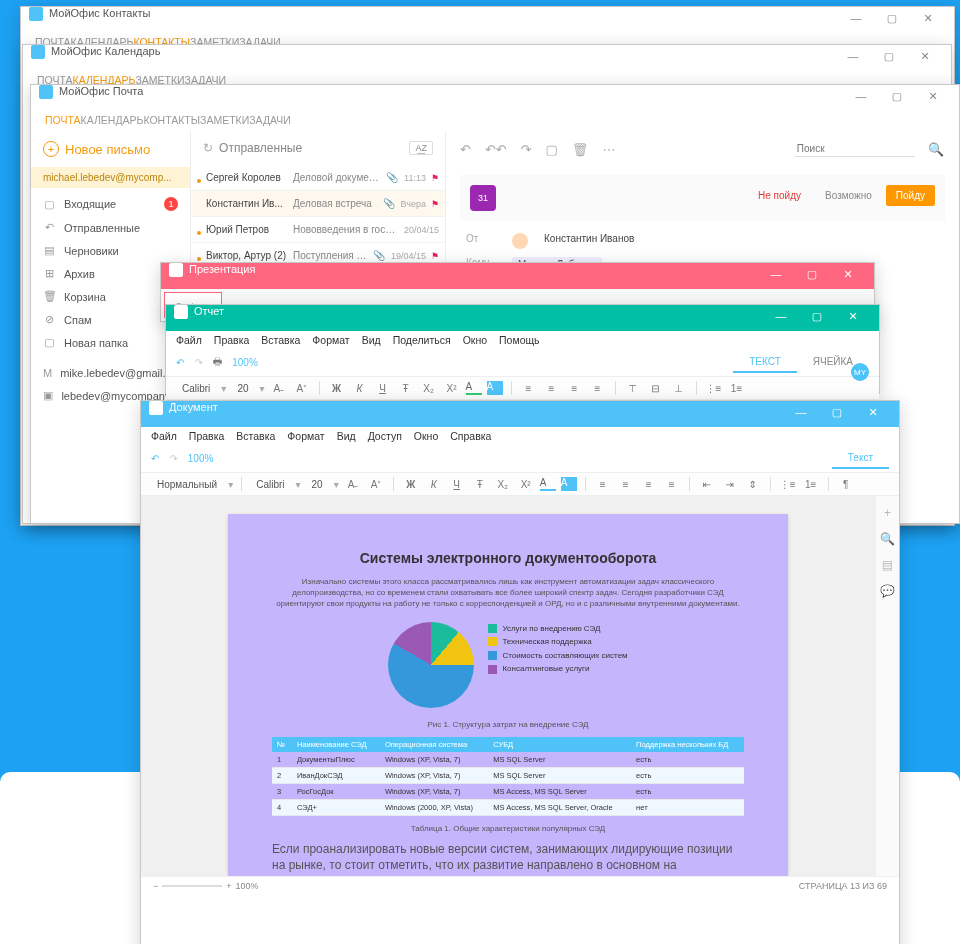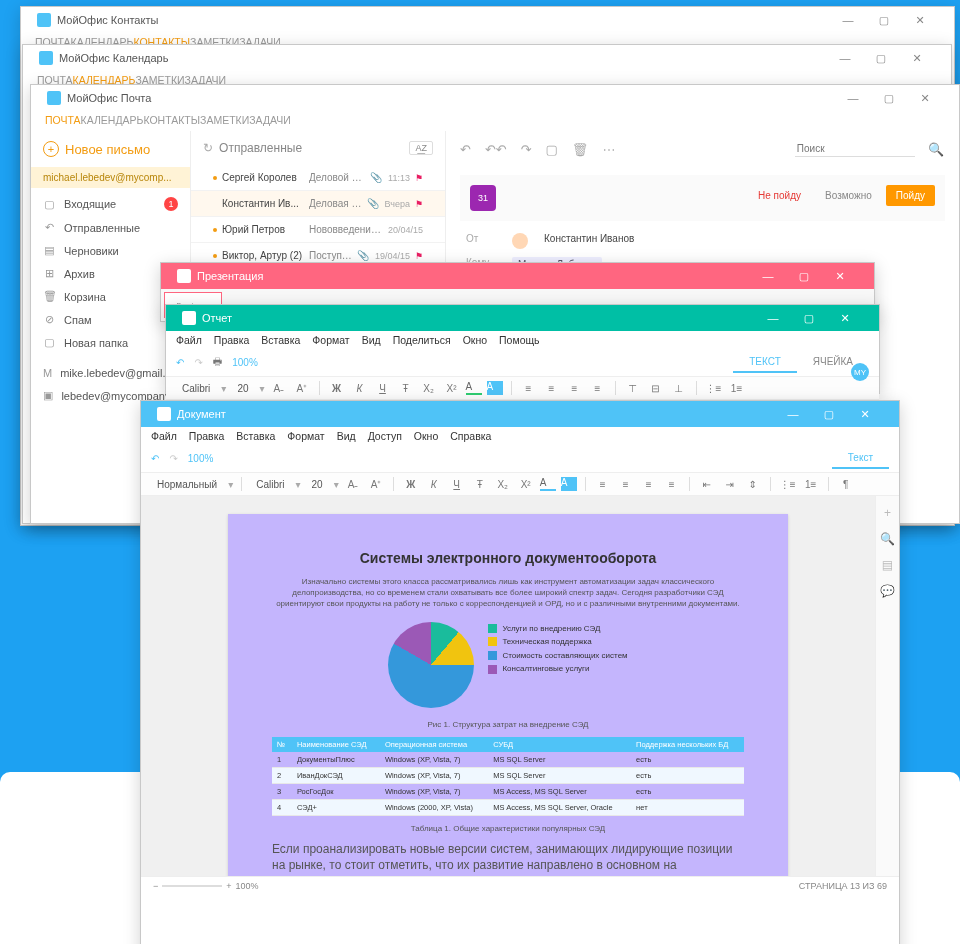--- a/index.html
+++ b/index.html
@@ -1,20 +1,20 @@
 <!DOCTYPE html>
 <html><head>
 <meta charset="utf-8">
 <style>
 *{margin:0;padding:0;box-sizing:border-box;font-family:Arial,sans-serif}
 body{background:#1DA1F2;width:960px;height:944px;position:relative;overflow:hidden}
 .laptop{position:absolute;bottom:-8px;left:0;width:100%;height:180px;background:#fff;border-radius:10px 10px 0 0;z-index:0}
 .bluebar{position:absolute;bottom:0;left:0;width:100%;height:118px;background:#0b7dc9;z-index:-1}
 .win{position:absolute;background:#fff;border:1px solid #c8c8c8;box-shadow:0 4px 16px rgba(0,0,0,.18);font-size:11px;color:#444}
-.tb{height:26px;display:flex;align-items:center;padding:0 16px;gap:6px}
+.tb{height:26px;display:flex;align-items:flex-start;padding:0 8px;gap:6px}
 .tb-icon{width:14px;height:14px;background:#4FC3F7;border-radius:2px;display:inline-block}
 .tb-title{flex:1;color:#555;font-size:11px}
 .tb-btns{display:flex;gap:0}
 .tb-btn{width:36px;height:22px;display:flex;align-items:center;justify-content:center;color:#888;cursor:default;font-size:11px}
 .menu{display:flex;padding:3px 14px 5px;font-size:10.5px;color:#9a9a9a;text-transform:uppercase}
 .menu span{cursor:default}
 .menu .act{color:#f39c12}
 
 .contacts{left:20px;top:6px;width:935px;height:520px;z-index:1}
 
@@ -25,21 +25,21 @@
 .sb{width:160px;border-right:1px solid #eee;padding:4px 0}
 .new-letter{display:flex;align-items:center;gap:6px;color:#f39c12;padding:6px 12px;font-size:13px}
 .plus{width:16px;height:16px;border:1.5px solid #f39c12;border-radius:50%;display:flex;align-items:center;justify-content:center;font-size:11px}
 .acc{background:#fff3d6;padding:5px 12px;font-size:10px;color:#b8860b;margin:4px 0;overflow:hidden;text-overflow:ellipsis;white-space:nowrap}
 .sb-item{display:flex;align-items:center;gap:8px;padding:5px 12px;font-size:11px;color:#555}
 .sb-item .ic{width:13px;text-align:center;color:#999}
 .badge{margin-left:auto;background:#f44;color:#fff;border-radius:50%;width:14px;height:14px;font-size:9px;display:flex;align-items:center;justify-content:center}
 .list{width:255px;border-right:1px solid #eee}
 .list-hdr{display:flex;align-items:center;padding:10px 12px;gap:6px;color:#888;font-size:12px}
 .sort-az{margin-left:auto;border:1px solid #ddd;padding:1px 5px;border-radius:2px;font-size:9px}
-.msg{padding:7px 22px;border-bottom:1px solid #f2f2f2;display:flex;align-items:center;gap:5px;font-size:10px}
+.msg{padding:7px 6px;border-bottom:1px solid #f2f2f2;display:flex;align-items:flex-end;gap:5px;font-size:10px}
 .msg .from{width:82px;overflow:hidden;white-space:nowrap;text-overflow:ellipsis}
 .msg .subj{flex:1;overflow:hidden;white-space:nowrap;text-overflow:ellipsis;color:#888}
 .msg .time{font-size:9px;color:#aaa}
 .dot{width:4px;height:4px;border-radius:50%;background:#f39c12;flex-shrink:0}
 .flag{color:#e91e63;font-size:9px}
 .reader{flex:1;padding:0}
 .rd-tb{display:flex;align-items:center;gap:14px;padding:10px 14px;color:#aaa;font-size:13px}
 .rd-tb .sp{flex:1}
 .search{border:none;border-bottom:1px solid #ddd;padding:2px;width:120px;font-size:10px}
 .rd-card{margin:8px 14px;padding:10px;background:#fafafa;display:flex;align-items:flex-start;gap:8px}

